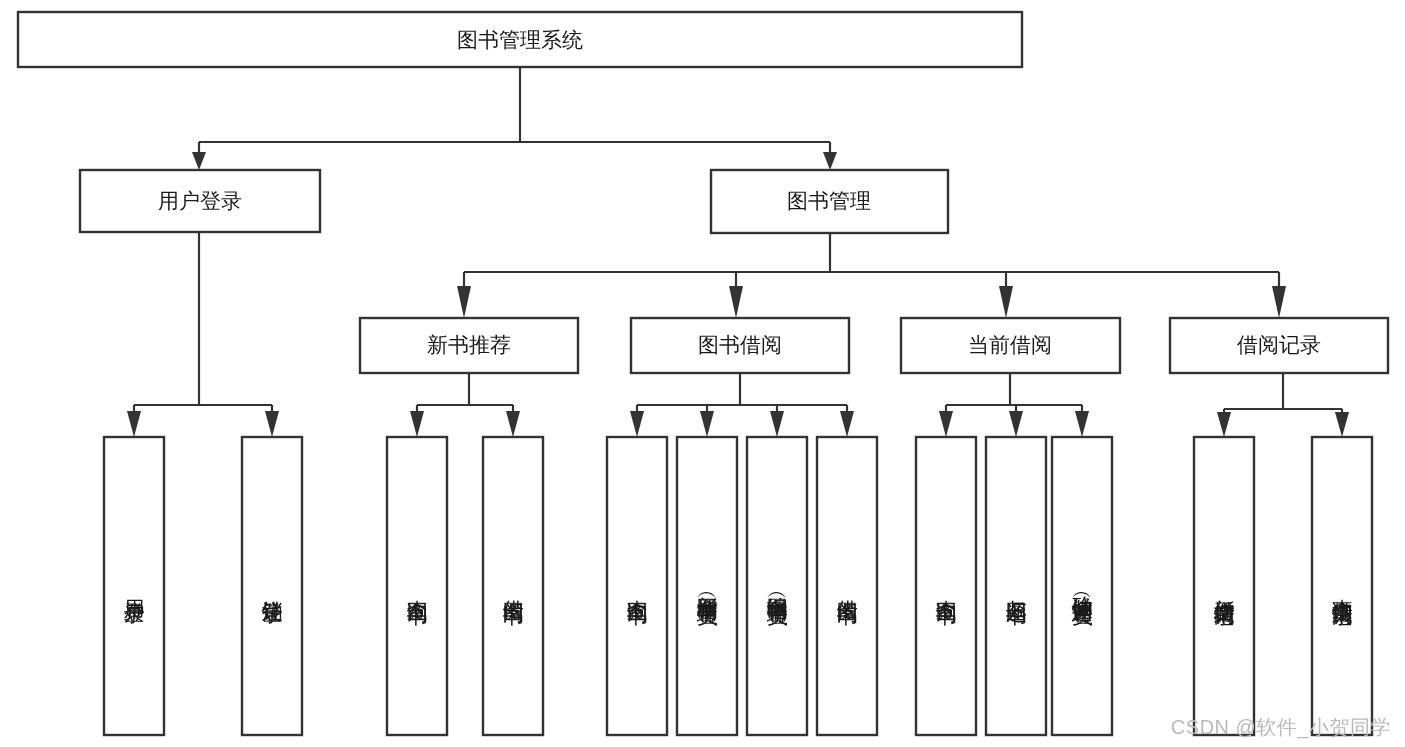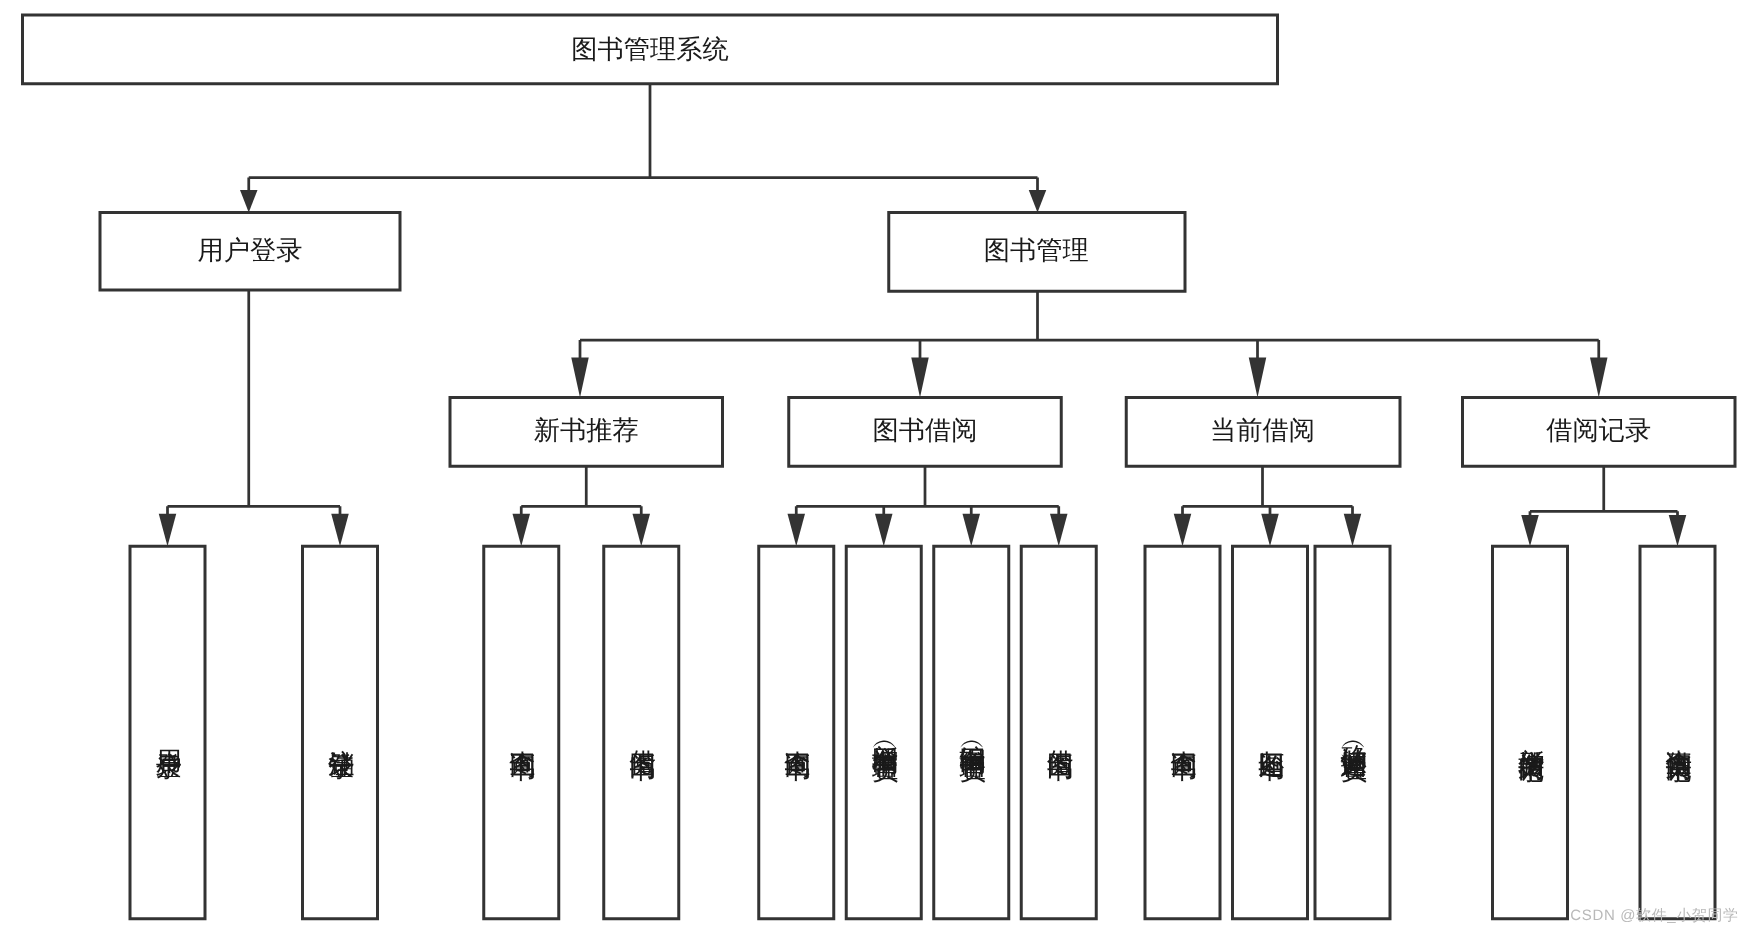--- a/index.html
+++ b/index.html
@@ -54,21 +54,21 @@
     pointer-events: none;
     display: flex;
     align-items: center;
     justify-content: center;
   }
   .watermark {
     position: absolute;
     right: 14px;
     bottom: 6px;
     font-family: "Liberation Sans", sans-serif;
-    font-size: 12px;
+    font-size: 20px;
     color: #b9b9b9;
     white-space: nowrap;
     letter-spacing: 0.5px;
   }
 </style>
 </head>
 <body>
 
 <svg id="diagram" viewBox="0 0 1405 747" xmlns="http://www.w3.org/2000/svg">
 

